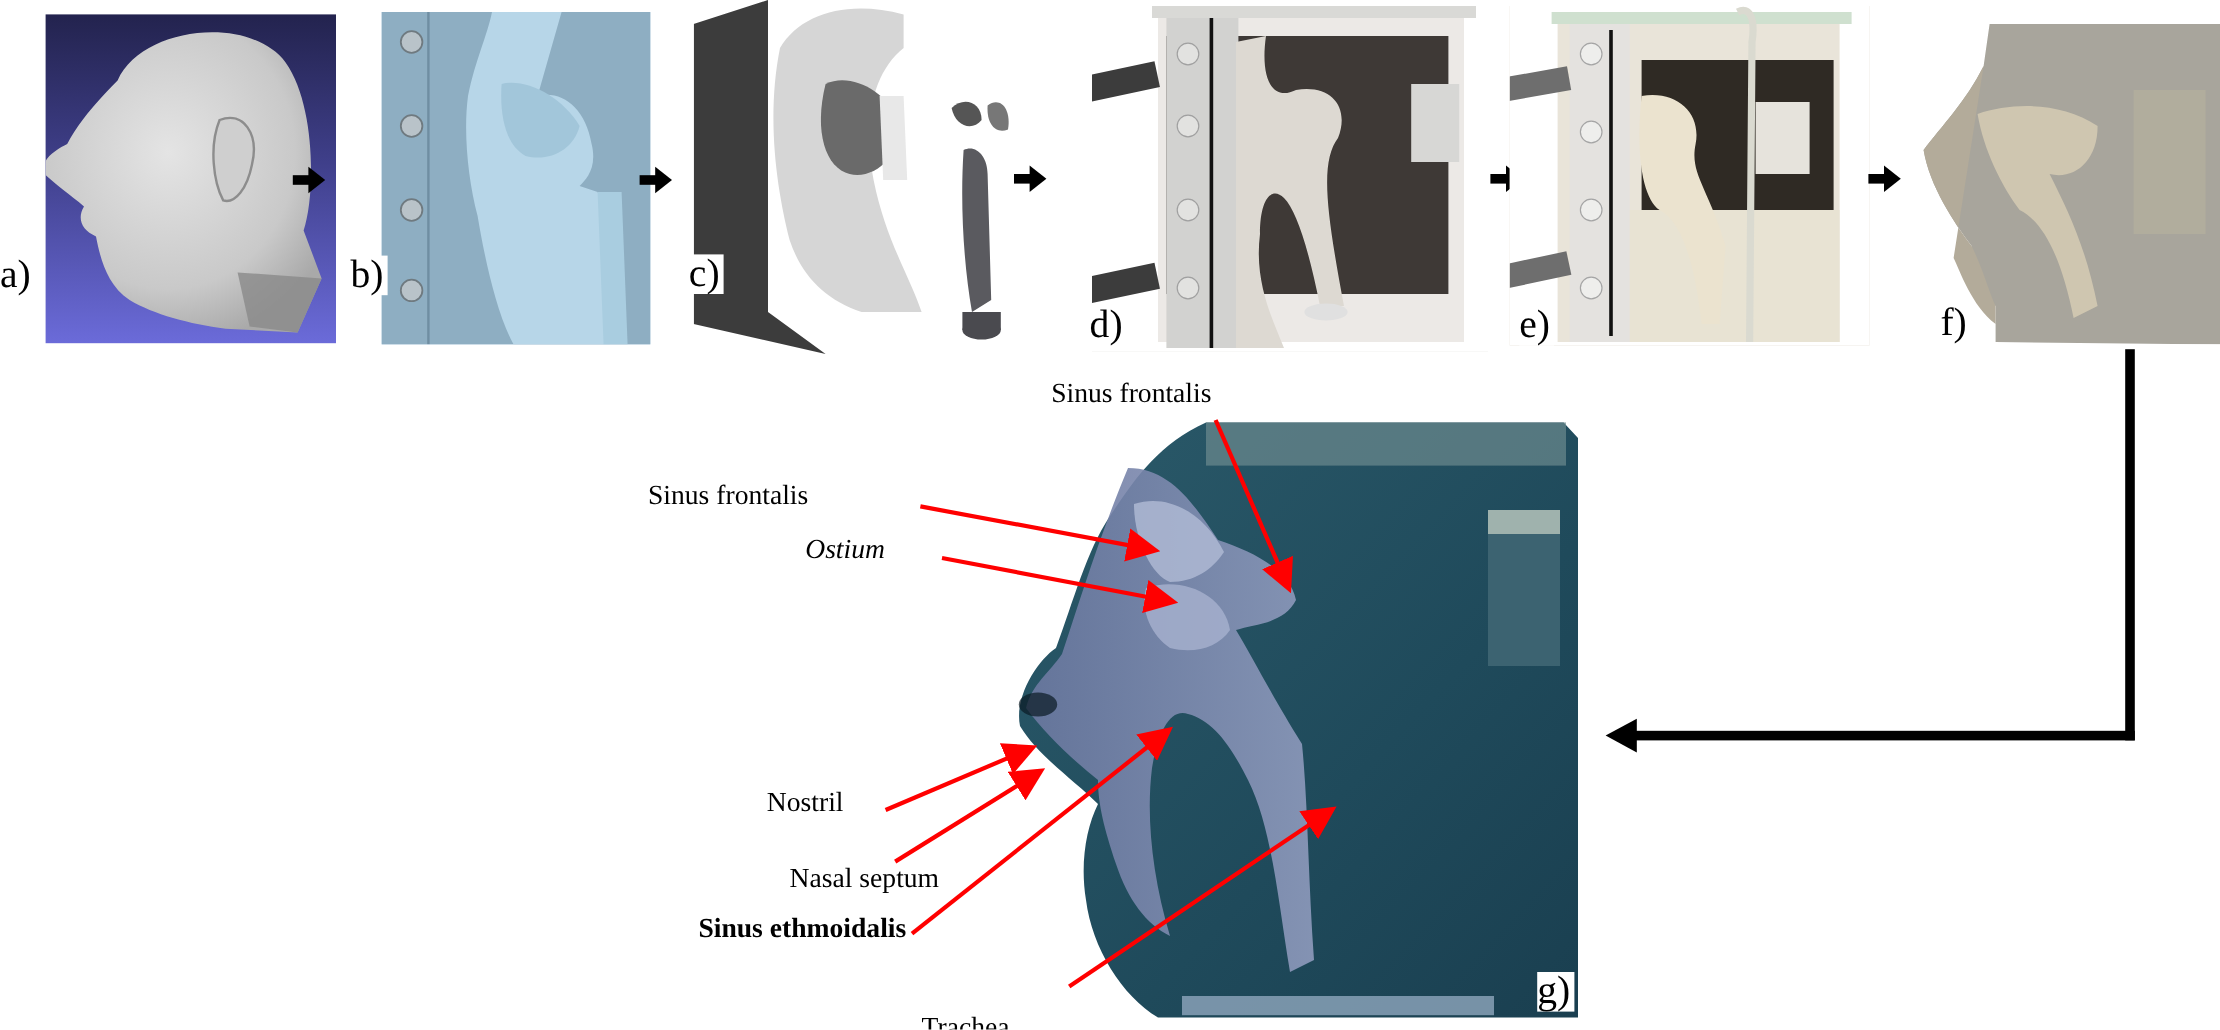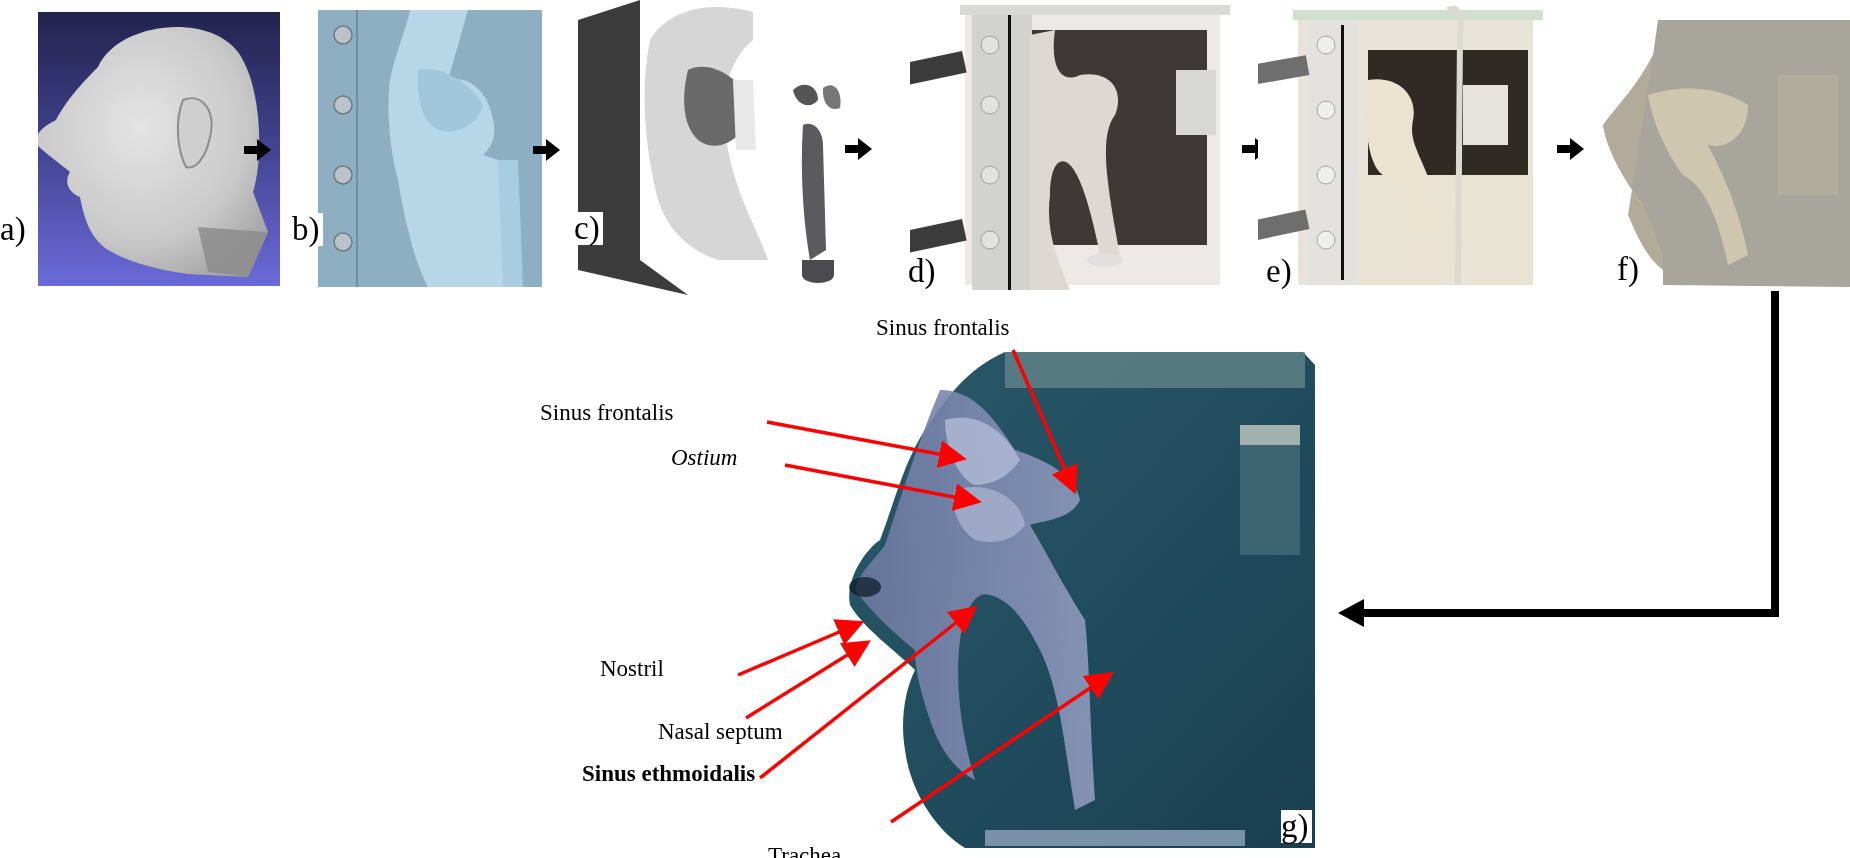--- a/index.html
+++ b/index.html
@@ -188,21 +188,21 @@
     <path d="M110,140 C140,130 175,145 180,175 C170,190 150,195 130,190 C115,180 105,160 110,140 Z" fill="#a4afcc" opacity="0.85"></path>
     <ellipse cx="20" cy="237" rx="16" ry="10" fill="#0a1a24" opacity="0.7"></ellipse>
     <rect x="140" y="480" width="260" height="16" fill="#8fa6bd" opacity="0.8"></rect>
   </svg>
 </div>
 <div class="plabel" style="left:1281px; top:810px;">g)</div>
 
 <div class="ann" style="left:876px; top:316px;">Sinus frontalis</div>
 <div class="ann" style="left:540px; top:401px;">Sinus frontalis</div>
 <div class="ann" style="left:671px; top:446px;font-style:italic;">Ostium</div>
-<div class="ann" style="left:600px; top:657px;">Nostril</div>
+<div class="ann" style="left:639px; top:657px;">Nostril</div>
 <div class="ann" style="left:658px; top:720px;">Nasal septum</div>
 <div class="ann" style="left:582px; top:762px;font-weight:bold;">Sinus ethmoidalis</div>
 <div class="ann" style="left:768px; top:844px;">Trachea</div>
 
 <svg class="overlay" width="1850" height="858">
   <defs>
     <marker id="rh" markerWidth="8" markerHeight="8" refX="6" refY="4" orient="auto" markerUnits="strokeWidth">
       <path d="M0,0 L8,4 L0,8 Z" fill="#ff0000"></path>
     </marker>
   </defs>

